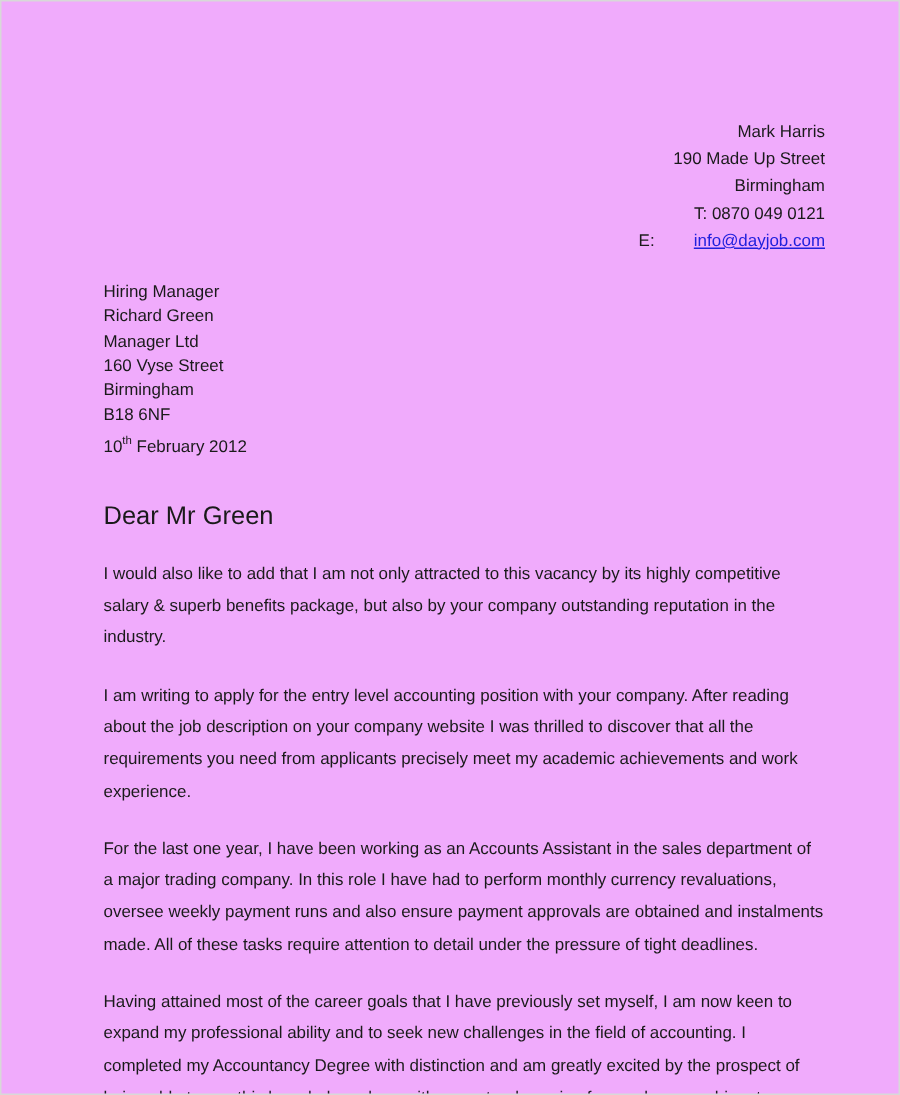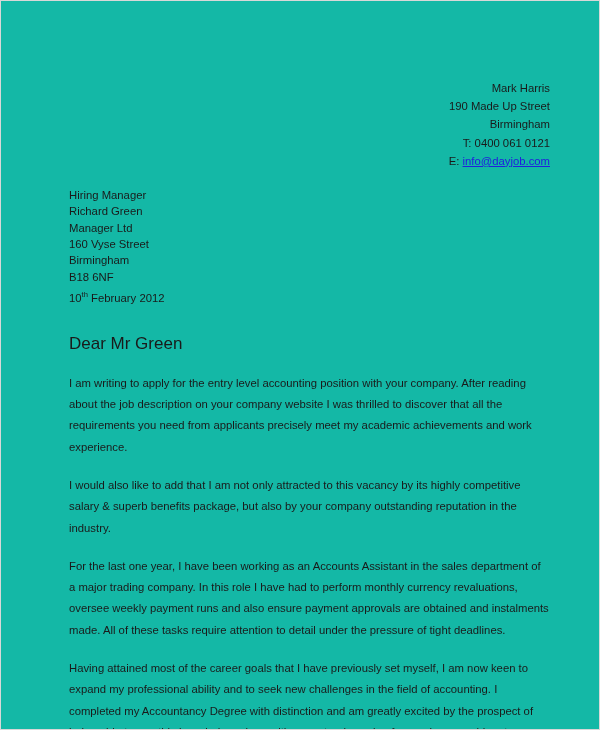--- a/index.html
+++ b/index.html
@@ -6,21 +6,21 @@
     margin: 0;
     padding: 0;
     background: #ffffff;
   }
 
   .page {
     position: relative;
     width: 600px;
     height: 730px;
     box-sizing: border-box;
-    background: #14b8a6;
+    background: #f0abfc;
     border: 1px solid #d8d8d8;
     overflow: hidden;
     font-family: "Liberation Sans", sans-serif;
     color: #1a1a1a;
   }
 
   .sheet {
     position: absolute;
     left: 68px;
     top: 0;
@@ -36,20 +36,21 @@
   }
   .sender-line {
     white-space: nowrap;
   }
   .email-line {
     white-space: nowrap;
   }
   .email-link {
     color: #2020dd;
     text-decoration: underline;
+    margin-left: 23px;
   }
 
   
   .recipient-block {
     margin-top: 17px;
     text-align: left;
     font-size: 11.3px;
     line-height: 16.3px;
   }
   .recipient-line {
@@ -92,38 +93,38 @@
 </head>
 <body>
 
 <div class="page">
   <div class="sheet">
 
     <div class="sender-block">
       <div class="sender-line">Mark Harris</div>
       <div class="sender-line">190 Made Up Street</div>
       <div class="sender-line">Birmingham</div>
-      <div class="sender-line">T: 0400 061 0121</div>
+      <div class="sender-line">T: 0870 049 0121</div>
       <div class="email-line"><span>E: </span><a class="email-link" href="#">info@dayjob.com</a></div>
     </div>
 
     <div class="recipient-block">
       <div class="recipient-line">Hiring Manager</div>
       <div class="recipient-line">Richard Green</div>
       <div class="recipient-line">Manager Ltd</div>
       <div class="recipient-line">160 Vyse Street</div>
       <div class="recipient-line">Birmingham</div>
       <div class="recipient-line">B18 6NF</div>
     </div>
 
     <div class="date-line"><span>10</span><span class="date-ordinal">th</span><span> February 2012</span></div>
 
     <div class="salutation">Dear Mr Green</div>
 
     <div class="body-block">
+      <p class="body-paragraph">I would also like to add that I am not only attracted to this vacancy by its highly competitive salary &amp; superb benefits package, but also by your company outstanding reputation in the industry.</p>
       <p class="body-paragraph">I am writing to apply for the entry level accounting position with your company. After reading about the job description on your company website I was thrilled to discover that all the requirements you need from applicants precisely meet my academic achievements and work experience.</p>
-      <p class="body-paragraph">I would also like to add that I am not only attracted to this vacancy by its highly competitive salary &amp; superb benefits package, but also by your company outstanding reputation in the industry.</p>
       <p class="body-paragraph">For the last one year, I have been working as an Accounts Assistant in the sales department of a major trading company. In this role I have had to perform monthly currency revaluations, oversee weekly payment runs and also ensure payment approvals are obtained and instalments made. All of these tasks require attention to detail under the pressure of tight deadlines.</p>
       <p class="body-paragraph">Having attained most of the career goals that I have previously set myself, I am now keen to expand my professional ability and to seek new challenges in the field of accounting. I completed my Accountancy Degree with distinction and am greatly excited by the prospect of being able to use this knowledge, along with my natural passion for number crunching, to become a valuable member of your team.</p>
     </div>
 
   </div>
 </div>
 
 </body></html>

